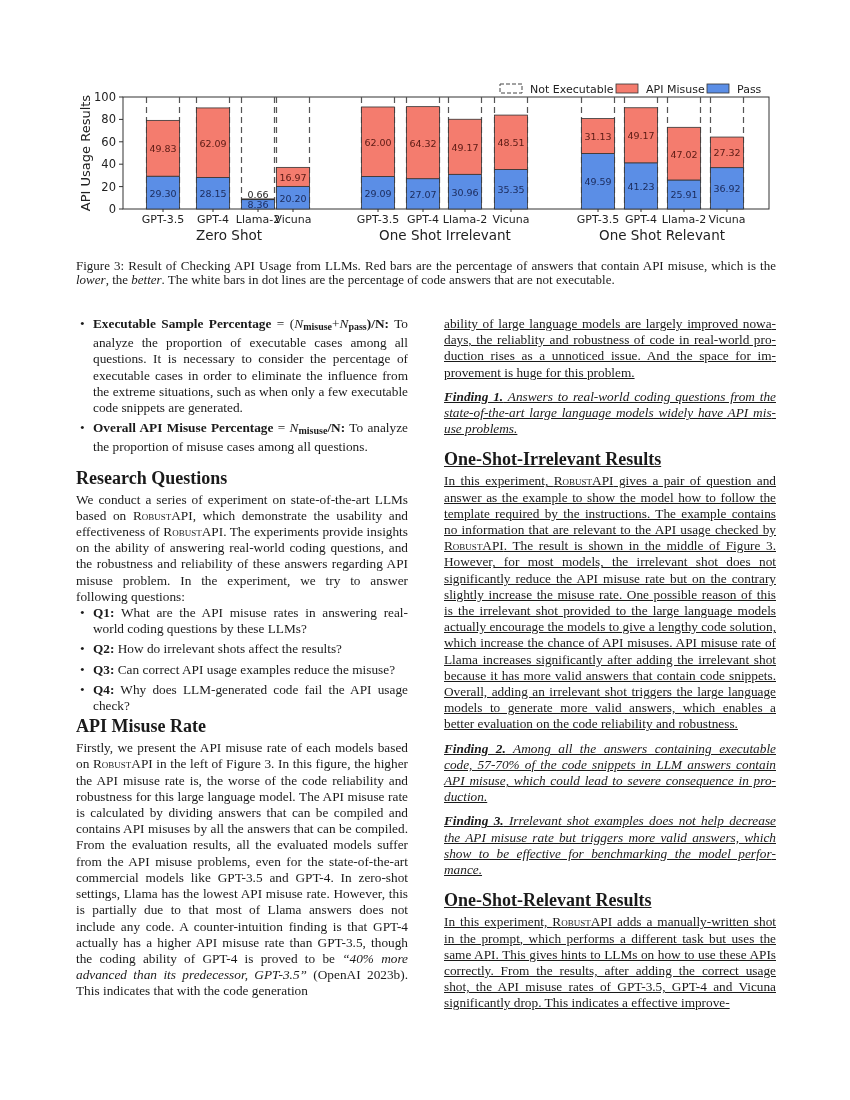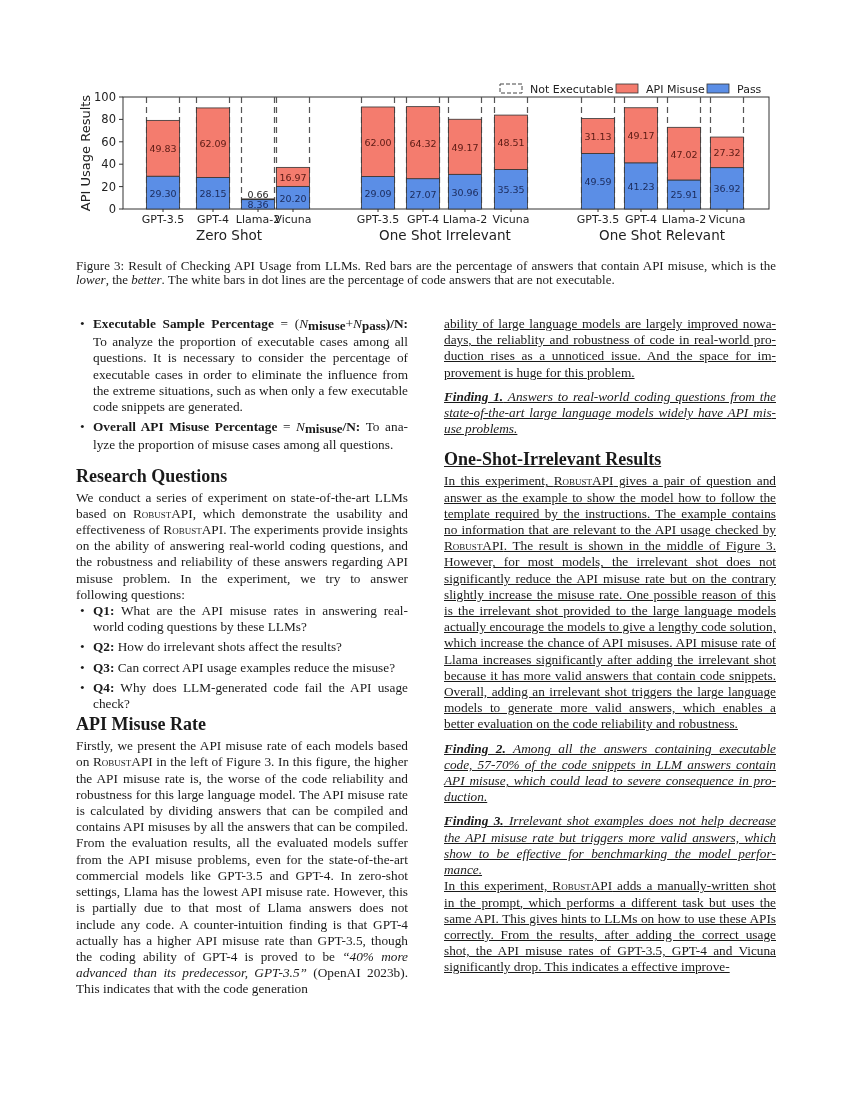--- a/index.html
+++ b/index.html
@@ -12,21 +12,21 @@
   .col.right { left:444px;text-decoration:underline; }
   ul.bul { list-style:none; margin:0; padding:0 0 0 17px; }
   ul.bul li { position:relative; margin-bottom:4px; }
   ul.bul li::before { content:"•"; position:absolute; left:-13px; top:0; }
   h3 { font-size:18px; font-weight:bold; margin:14px 0 5px 0; line-height:17px; }
   p { margin:0; }
   .sc { font-variant:small-caps; }
   .finding { margin:8px 0 0 0; font-style:italic; }
   .finding b { font-style:italic; }
   .math { font-style:italic; }
-  .sub { font-size:13px; font-weight:bold; font-style:normal; vertical-align:-2px; }
+  .sub { font-size:10px; font-weight:bold; font-style:normal; vertical-align:-2px; }
 </style>
 </head>
 <body>
 
 <div class="chart">
   <svg id="chart-svg" width="710" height="170" xmlns="http://www.w3.org/2000/svg">
       <rect x="53" y="19" width="646" height="112" fill="none" stroke="#333" stroke-width="1"></rect>
       <line x1="49" x2="53" y1="131" y2="131" stroke="#333"></line>
       <text x="46" y="135" font-size="11.5" text-anchor="end" fill="#222" font-family="DejaVu Sans, sans-serif">0</text>
       <line x1="49" x2="53" y1="108.6" y2="108.6" stroke="#333"></line>
@@ -179,14 +179,15 @@
 <div class="col right">
   <p>ability of large language models are largely improved nowa­days, the reliablity and robustness of code in real-world pro­duction rises as a unnoticed issue. And the space for im­provement is huge for this problem.</p>
   <p class="finding"><b>Finding 1.</b><span> Answers to real-world coding questions from the state-of-the-art large language models widely have API mis­use problems.</span></p>
 
   <h3>One-Shot-Irrelevant Results</h3>
   <p><span>In this experiment, </span><span class="sc">RobustAPI</span><span> gives a pair of question and answer as the example to show the model how to follow the template required by the instructions. The example contains no information that are relevant to the API usage checked by </span><span class="sc">RobustAPI</span><span>. The result is shown in the middle of Fig­ure 3. However, for most models, the irrelevant shot does not significantly reduce the API misuse rate but on the contrary slightly increase the misuse rate. One possible reason of this is the irrelevant shot provided to the large language models actually encourage the models to give a lengthy code solu­tion, which increase the chance of API misuses. API misuse rate of Llama increases significantly after adding the irrele­vant shot because it has more valid answers that contain code snippets. Overall, adding an irrelevant shot triggers the large language models to generate more valid answers, which en­ables a better evaluation on the code reliability and robust­ness.</span></p>
 
   <p class="finding"><b>Finding 2.</b><span> Among all the answers containing executable code, 57-70% of the code snippets in LLM answers contain API misuse, which could lead to severe consequence in pro­duction.</span></p>
   <p class="finding"><b>Finding 3.</b><span> Irrelevant shot examples does not help decrease the API misuse rate but triggers more valid answers, which show to be effective for benchmarking the model perfor­mance.</span></p>
 
+  <h3>One-Shot-Relevant Results</h3>
   <p><span>In this experiment, </span><span class="sc">RobustAPI</span><span> adds a manually-written shot in the prompt, which performs a different task but uses the same API. This gives hints to LLMs on how to use these APIs correctly. From the results, after adding the correct us­age shot, the API misuse rates of GPT-3.5, GPT-4 and Vi­cuna significantly drop. This indicates a effective improve-</span></p>
 </div>
 
 </body></html>

